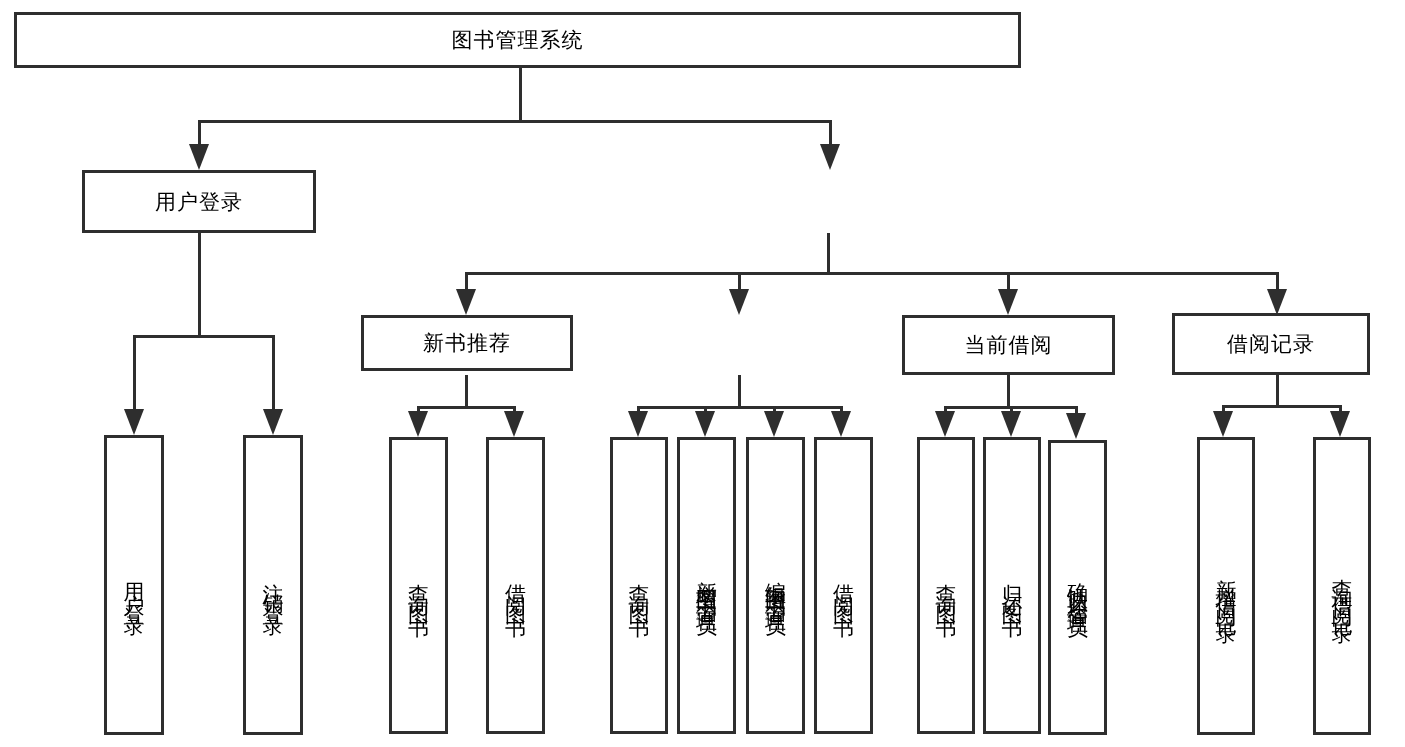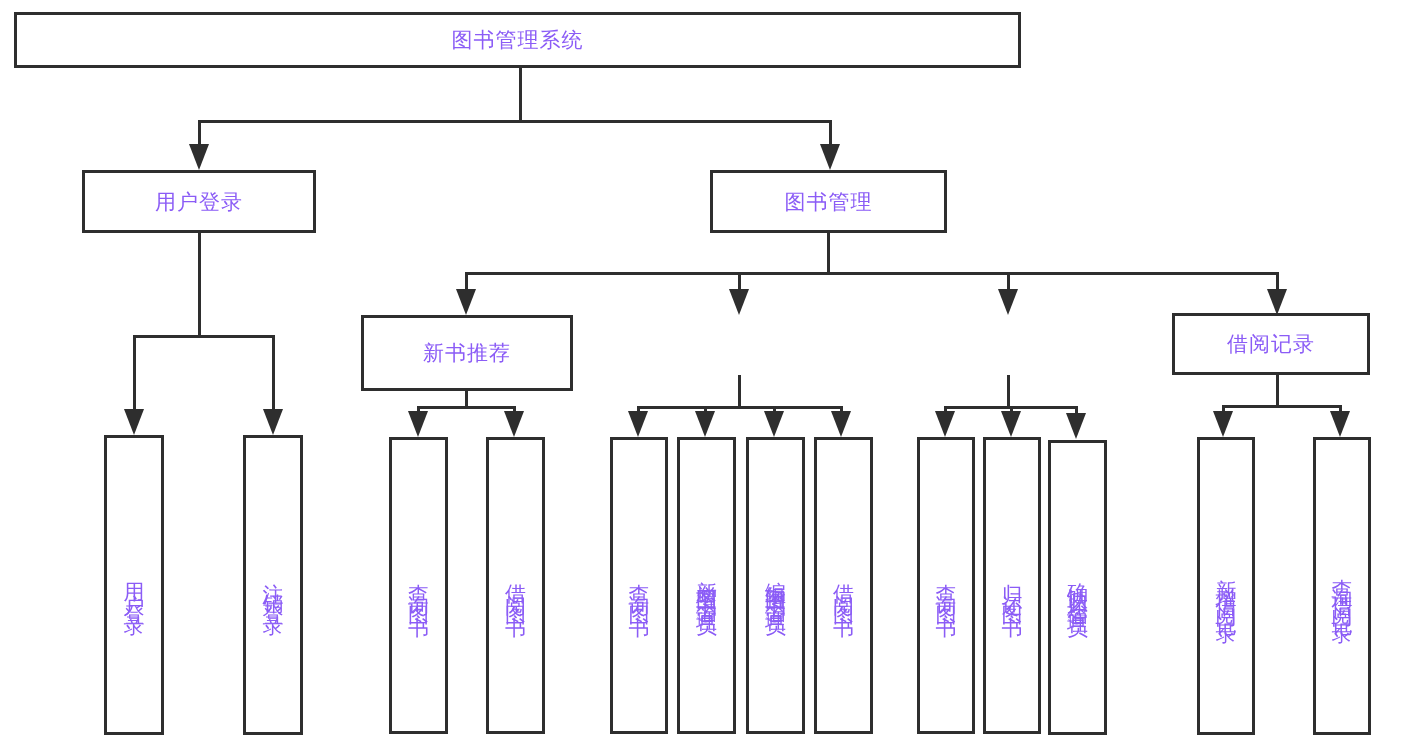--- a/index.html
+++ b/index.html
@@ -3,21 +3,21 @@
 <meta charset="utf-8">
 <style>
   html,body{margin:0;padding:0;background:#ffffff;}
   body{font-family:"Liberation Sans","DejaVu Sans",sans-serif;}
   .canvas{position:relative;width:1405px;height:747px;background:#ffffff;overflow:hidden;}
   .box{
     position:absolute;
     background:#ffffff;
     border:3px solid #2e2e2e;
     display:flex;align-items:center;justify-content:center;
-    color:#8b5cf6;font-size:21px;letter-spacing:1px;
+    color:#000000;font-size:21px;letter-spacing:1px;
     box-sizing:border-box;
     z-index:2;
   }
   .vbox{
     writing-mode:vertical-rl;
     letter-spacing:11px;
     font-size:21px;
     padding-top:6px;
   }
   .vbox.med{letter-spacing:9px;}
@@ -49,44 +49,44 @@
   <div class="vline" style="left:519px;top:68px;height:52px;"></div>
   <div class="hline" style="left:198px;top:120px;width:634px;"></div>
   <div class="vline" style="left:198px;top:120px;height:26px;"></div>
   <div class="arrow" style="left:189px;top:144px;"></div>
   <div class="vline" style="left:829px;top:120px;height:26px;"></div>
   <div class="arrow" style="left:820px;top:144px;"></div>
 
   <div class="box" style="left:82px;top:170px;width:234px;height:63px;">
     <span>用户登录</span>
   </div>
-  <div class="box" style="left:710px;top:170px;width:237px;height:63px;">
-    <span>图书管理</span>
-  </div>
 
   <div class="vline" style="left:198px;top:233px;height:102px;"></div>
   <div class="hline" style="left:133px;top:335px;width:142px;"></div>
   <div class="vline" style="left:133px;top:335px;height:76px;"></div>
   <div class="arrow" style="left:124px;top:409px;"></div>
   <div class="vline" style="left:272px;top:335px;height:76px;"></div>
   <div class="arrow" style="left:263px;top:409px;"></div>
 
   <div class="vline" style="left:827px;top:233px;height:39px;"></div>
   <div class="hline" style="left:465px;top:272px;width:814px;"></div>
   <div class="vline" style="left:465px;top:272px;height:19px;"></div>
   <div class="arrow" style="left:456px;top:289px;"></div>
   <div class="vline" style="left:738px;top:272px;height:19px;"></div>
   <div class="arrow" style="left:729px;top:289px;"></div>
   <div class="vline" style="left:1007px;top:272px;height:19px;"></div>
   <div class="arrow" style="left:998px;top:289px;"></div>
   <div class="vline" style="left:1276px;top:272px;height:19px;"></div>
   <div class="arrow" style="left:1267px;top:289px;"></div>
 
-  <div class="box" style="left:361px;top:315px;width:212px;height:76px;">
+  <div class="box" style="left:361px;top:315px;width:212px;height:56px;">
     <span>新书推荐</span>
+  </div>
+  <div class="box" style="left:902px;top:315px;width:213px;height:60px;">
+    <span>当前借阅</span>
   </div>
   <div class="box" style="left:1172px;top:313px;width:198px;height:62px;">
     <span>借阅记录</span>
   </div>
 
   <div class="vline" style="left:465px;top:375px;height:31px;"></div>
   <div class="hline" style="left:417px;top:406px;width:99px;"></div>
   <div class="vline" style="left:417px;top:406px;height:7px;"></div>
   <div class="arrow" style="left:408px;top:411px;"></div>
   <div class="vline" style="left:513px;top:406px;height:7px;"></div>

